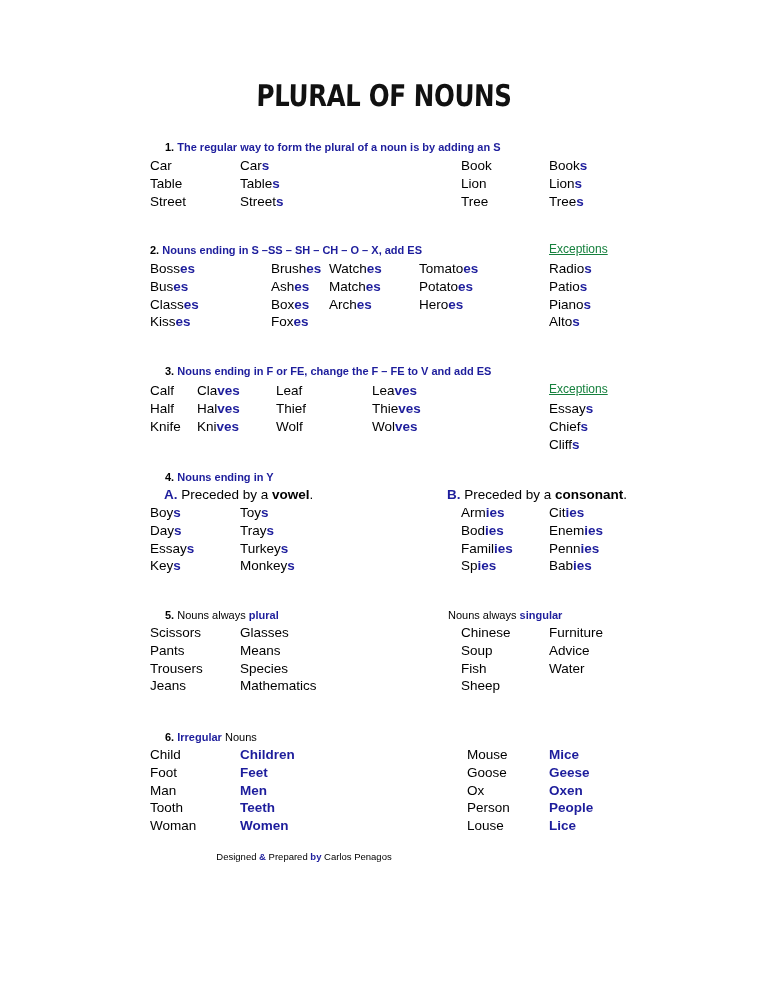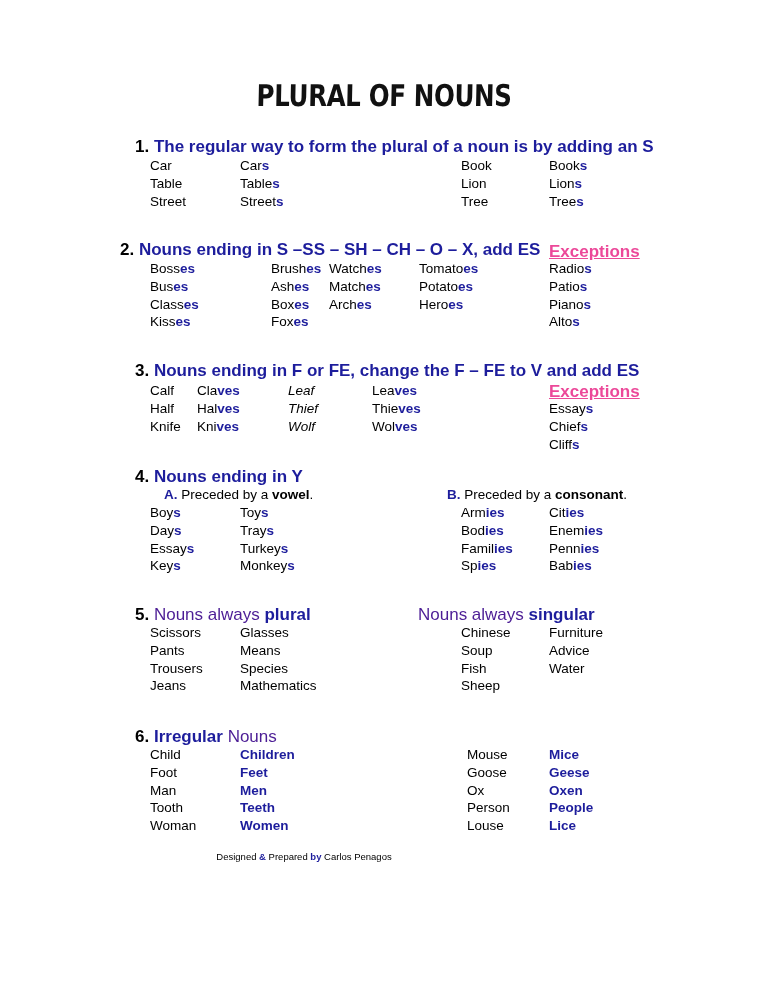--- a/index.html
+++ b/index.html
@@ -43,41 +43,42 @@
 
   
   .section {
     position: absolute;
     left: 0;
     width: 768px;
   }
   .sec-head {
     position: absolute;
     white-space: nowrap;
-    font-size: 17px;
+    font-size: 11px;
     line-height: 16px;
+    margin-left: 30px;
   }
   .num {
     font-weight: bold;
     color: #000000;
   }
   .head-blue {
     font-weight: bold;
     color: #1d1d9c;
   }
   .head-blue-reg {
     font-weight: normal;
-    color: #4c1d95;
+    color: #000000;
   }
   .exceptions-head {
     position: absolute;
     white-space: nowrap;
-    font-size: 17px;
-    font-weight: bold;
-    color: #ec4899;
+    font-size: 12px;
+    font-weight: normal;
+    color: #15803d;
     text-decoration: underline;
   }
   .sublabel {
     position: absolute;
     white-space: nowrap;
     font-size: 13.5px;
     line-height: 16px;
     color: #000000;
   }
   .sublabel .bl {
@@ -202,21 +203,21 @@
     <div class="col" style="left:150px; top:382px;">
       <span class="w"><span>Calf</span><span class="sfx"></span></span>
       <span class="w"><span>Half</span><span class="sfx"></span></span>
       <span class="w"><span>Knife</span><span class="sfx"></span></span>
     </div>
     <div class="col" style="left:197px; top:382px;">
       <span class="w"><span>Cla</span><span class="sfx">ves</span></span>
       <span class="w"><span>Hal</span><span class="sfx">ves</span></span>
       <span class="w"><span>Kni</span><span class="sfx">ves</span></span>
     </div>
-    <div class="col" style="left:288px; top:382px;font-style:italic;">
+    <div class="col" style="left:276px; top:382px;">
       <span class="w"><span>Leaf</span><span class="sfx"></span></span>
       <span class="w"><span>Thief</span><span class="sfx"></span></span>
       <span class="w"><span>Wolf</span><span class="sfx"></span></span>
     </div>
     <div class="col" style="left:372px; top:382px;">
       <span class="w"><span>Lea</span><span class="sfx">ves</span></span>
       <span class="w"><span>Thie</span><span class="sfx">ves</span></span>
       <span class="w"><span>Wol</span><span class="sfx">ves</span></span>
     </div>
     <div class="col" style="left:549px; top:400px;">

